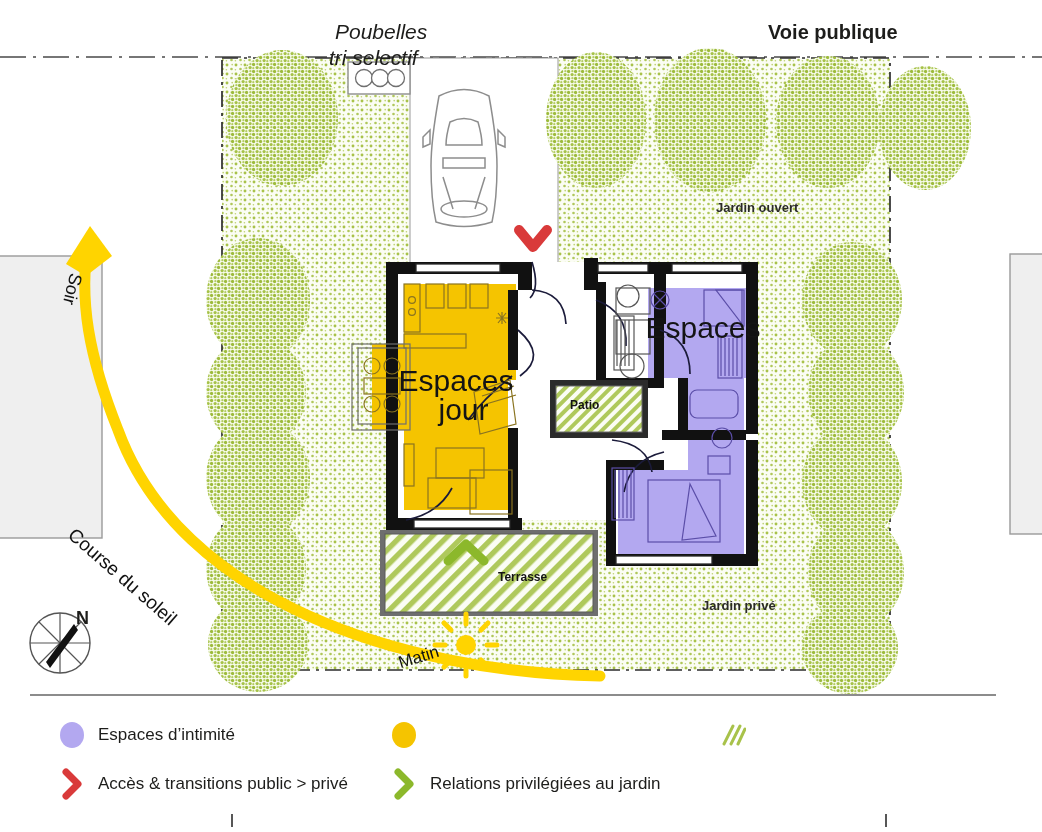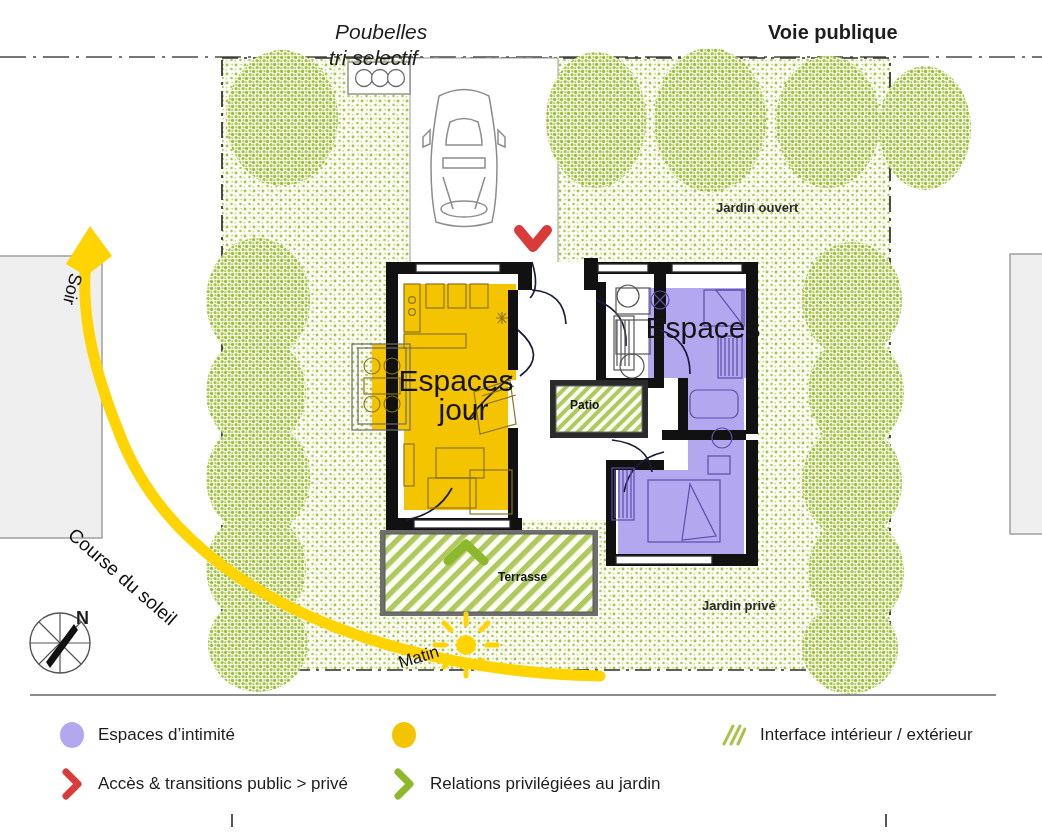--- a/index.html
+++ b/index.html
@@ -328,21 +328,20 @@
     </div>
 
     <div class="leg-item" style="left:720px;top:32px;">
       <svg class="hatchicon" viewBox="0 0 26 26">
         <g stroke="#A8C24A" stroke-width="3" stroke-linecap="round">
           <line x1="4" y1="22" x2="13" y2="4"></line>
           <line x1="11" y1="22" x2="20" y2="4"></line>
           <line x1="18" y1="22" x2="25" y2="7"></line>
         </g>
       </svg>
-      <span class="leg-text">Interface intérieur / extérieur</span>
     </div>
 
     <div class="leg-item" style="left:392px;top:78px;">
       <svg class="chev" viewBox="0 0 24 32">
         <path d="M6,4 L18,16 L6,28" fill="none" stroke="#8CB82B" stroke-width="7" stroke-linecap="round" stroke-linejoin="round"></path>
       </svg>
       <span class="leg-text">Relations privilégiées au jardin</span>
     </div>
 
     <div class="leg-item" style="left:60px;top:78px;">

